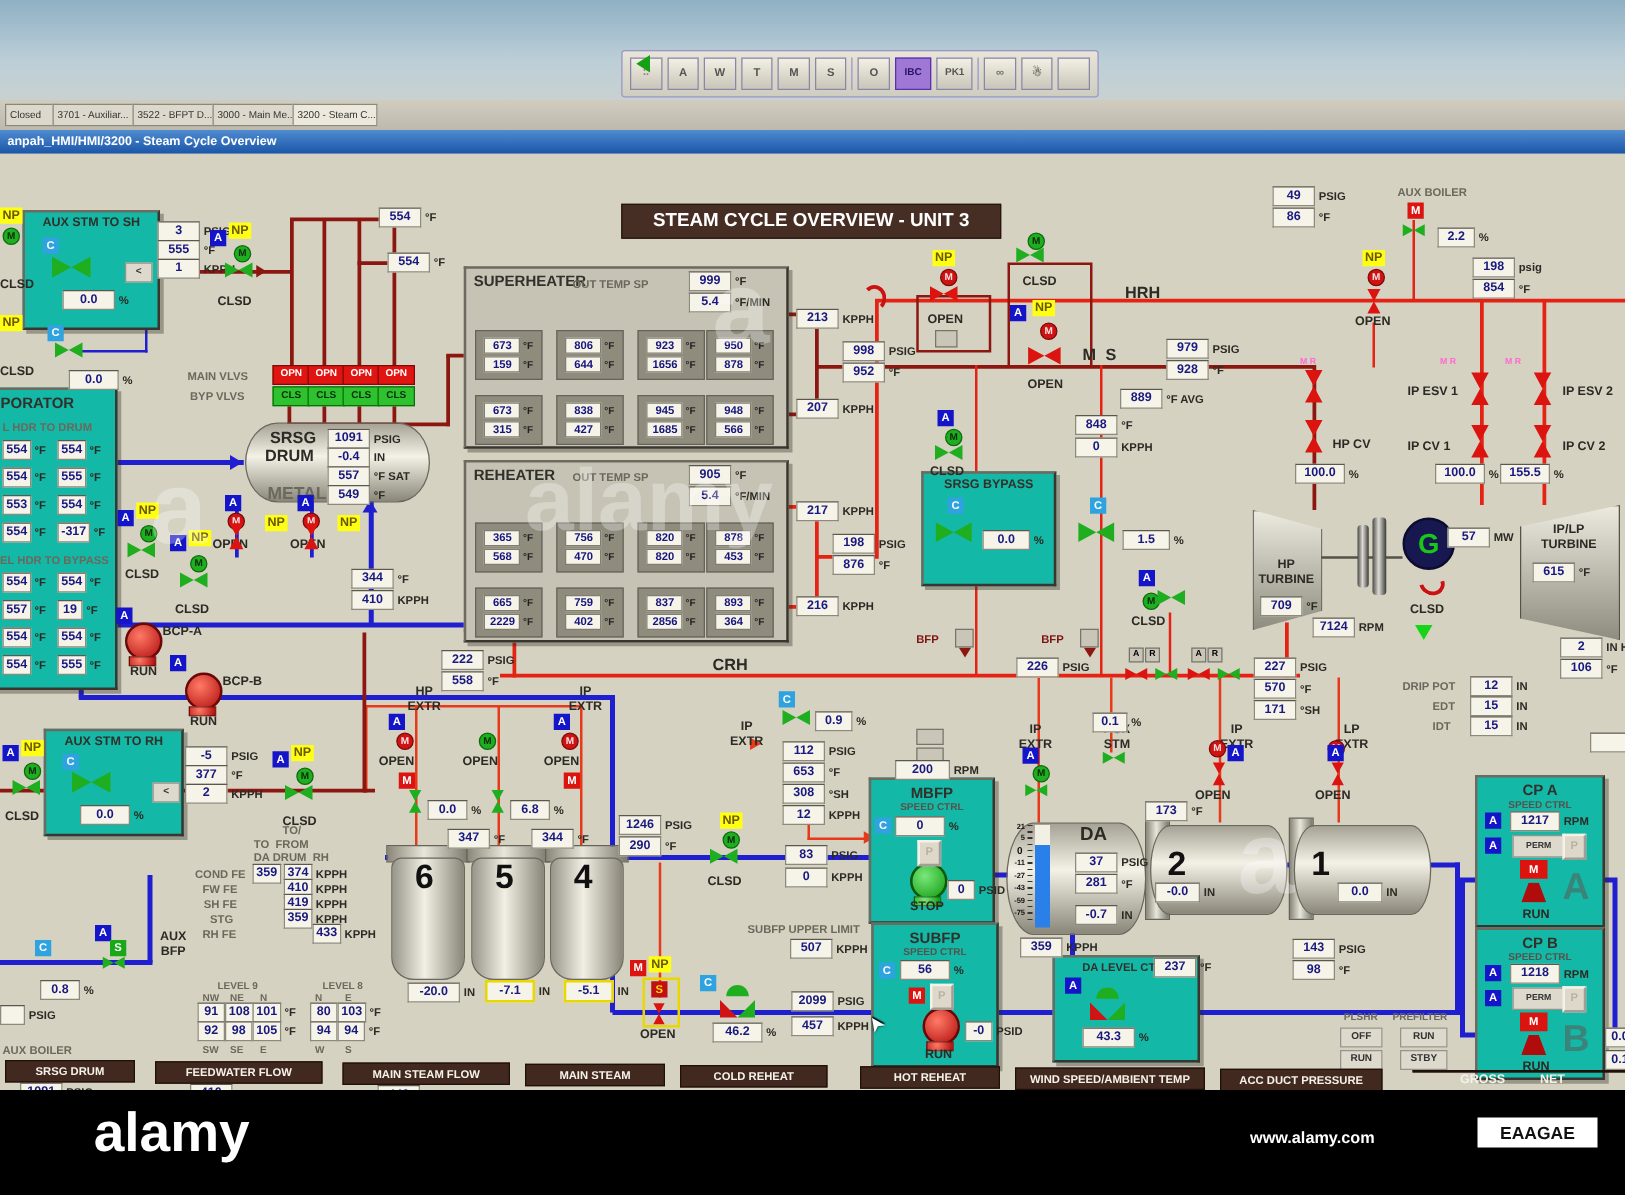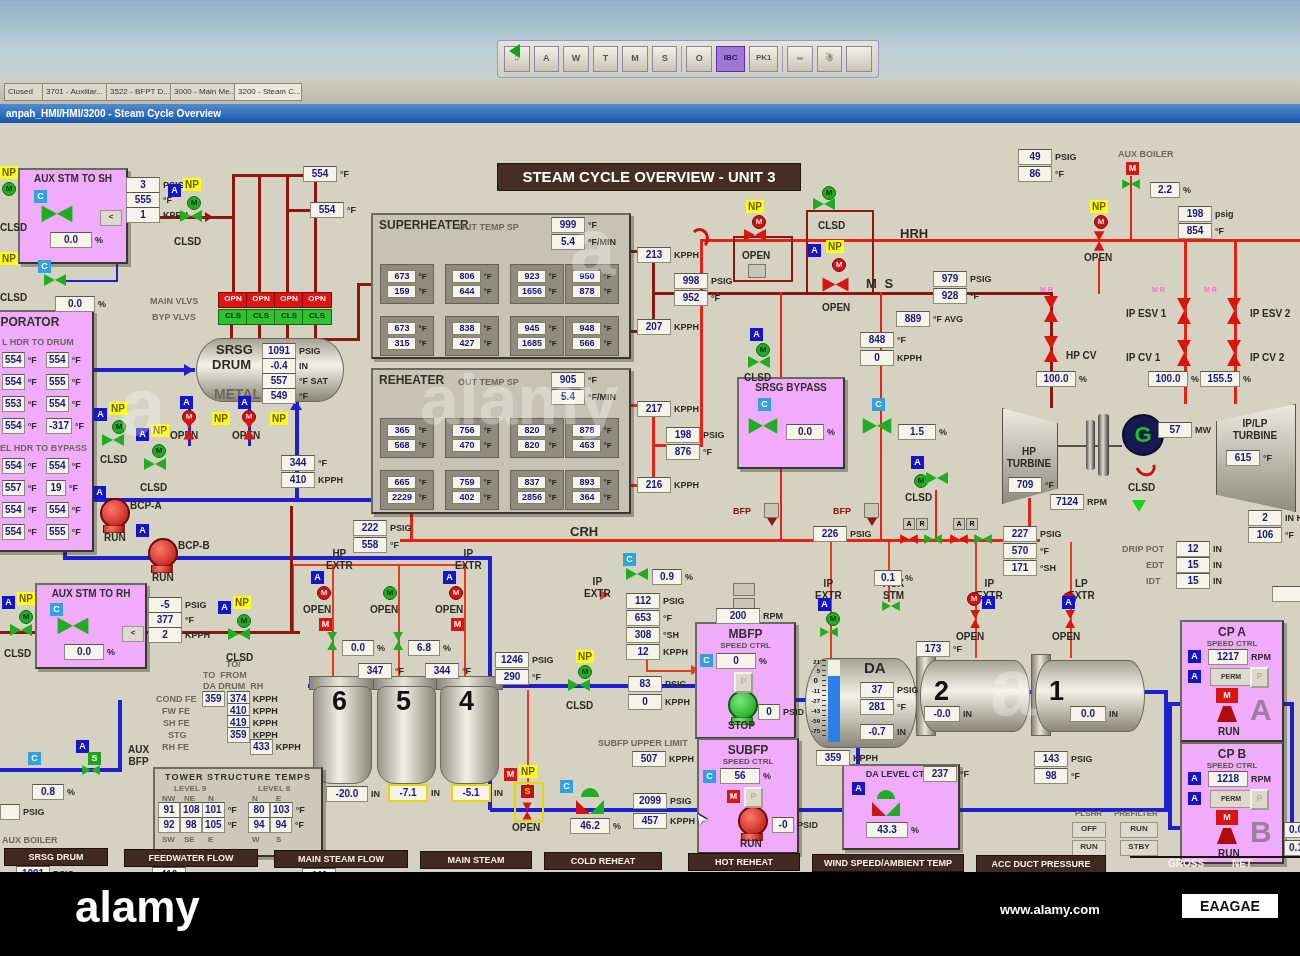--- a/index.html
+++ b/index.html
@@ -53,21 +53,21 @@
   .vv:before,.vv:after{content:"";position:absolute;left:0;width:0;height:0;border-left:7.5px solid transparent;border-right:7.5px solid transparent}
   .vv:before{top:0;border-top:13px solid var(--c)}
   .vv:after{bottom:0;border-bottom:13px solid var(--c)}
   .g{--c:#1fae1f}.r{--c:#dc1410}
   .bfly{position:absolute;width:28px;height:26px;z-index:8}
   .bfly em{position:absolute;left:5px;top:0;width:18px;height:9px;background:#1fae1f;border-radius:9px 9px 0 0}
   .bfly i{position:absolute;bottom:0;width:0;height:0}
   .bfly i.l{left:0;border-bottom:14px solid #d01414;border-right:14px solid transparent}
   .bfly i.rr{right:0;border-bottom:14px solid #1fae1f;border-left:14px solid transparent}
   
-  .pbox{position:absolute;background:#f0abfc;border:2px solid #6d6a60;border-right-color:#38362e;border-bottom-color:#38362e;box-shadow:3px 3px 0 rgba(40,40,30,.35);z-index:5}
+  .pbox{position:absolute;background:#14b8a6;border:2px solid #6d6a60;border-right-color:#38362e;border-bottom-color:#38362e;box-shadow:3px 3px 0 rgba(40,40,30,.35);z-index:5}
   .pbox h3{margin:3px 0 0;font:bold 12px "Liberation Sans",sans-serif;color:#31302a;text-align:center}
   .pnl{position:absolute;width:52px;height:38px;background:#8f8c7d;border:1px solid #66635a;display:flex;flex-direction:column;justify-content:center;gap:2px;align-items:center;z-index:6}
   .pv{display:flex;gap:2px;align-items:center}
   .pv b{background:#f6f3e8;border:1px solid #80педали;border:1px solid #807d72;color:#15157e;font:bold 9px/11px "Liberation Sans",sans-serif;min-width:27px;text-align:center}
   .pv s{font:bold 8px "Liberation Sans",sans-serif;color:#222;text-decoration:none}
   .pl{position:absolute;z-index:2}
   .dr{background:#8c1710}.rr2{background:#e42315}.bl{background:#1f1fd0}.orl{background:#e8391a}
   .arr{position:absolute;width:0;height:0;z-index:3}
   .cyl{position:absolute;background:linear-gradient(180deg,#a6a396,#f4f1e6 42%,#8a877a);border:1px solid #6a675c;z-index:4}
   .tank{position:absolute;background:linear-gradient(90deg,#98958a,#f2efe4 45%,#8a877a);border:1px solid #6a675c;border-radius:8px 8px 18px 18px;z-index:4}
@@ -971,23 +971,20 @@
   <span class="fld noc" style="left:227px;top:727px">
       <b>359</b>
       <s>KPPH</s>
     </span>
   <span class="t gray" style="left:162px;top:741px;font-size:9px">RH FE</span>
   <span class="fld noc" style="left:250px;top:739px">
       <b>433</b>
       <s>KPPH</s>
     </span>
 
-  <div class="pbox" style="left:153px;top:767px;width:166px;height:86px;background:#ccc9bb">
-      <h3 style="font-size:9px;letter-spacing:1px">TOWER STRUCTURE TEMPS</h3>
-    </div>
   <span class="t gray" style="left:174px;top:783px;font-size:8px">LEVEL 9</span>
   <span class="t gray" style="left:258px;top:783px;font-size:8px">LEVEL 8</span>
   <span class="t gray sm" style="left:162px;top:793px">NW</span>
   <span class="t gray sm" style="left:184px;top:793px">NE</span>
   <span class="t gray sm" style="left:208px;top:793px">N</span>
   <span class="t gray sm" style="left:252px;top:793px">N</span>
   <span class="t gray sm" style="left:276px;top:793px">E</span>
   <span class="fld noc" style="left:158px;top:802px">
       <b style="min-width:16px">91</b>
     </span>

